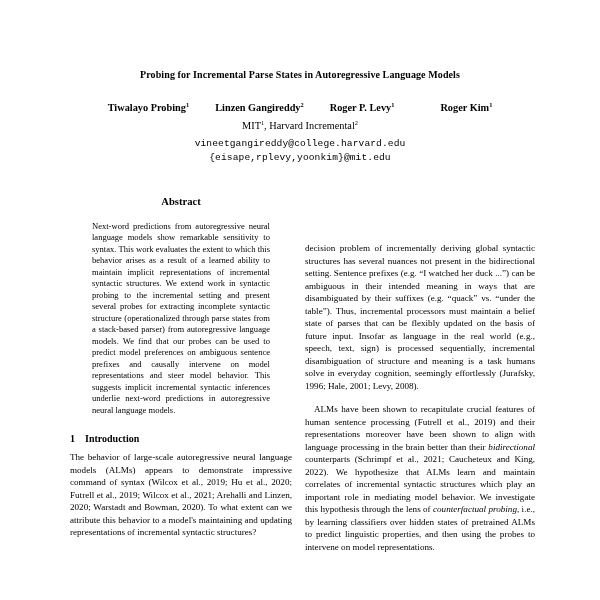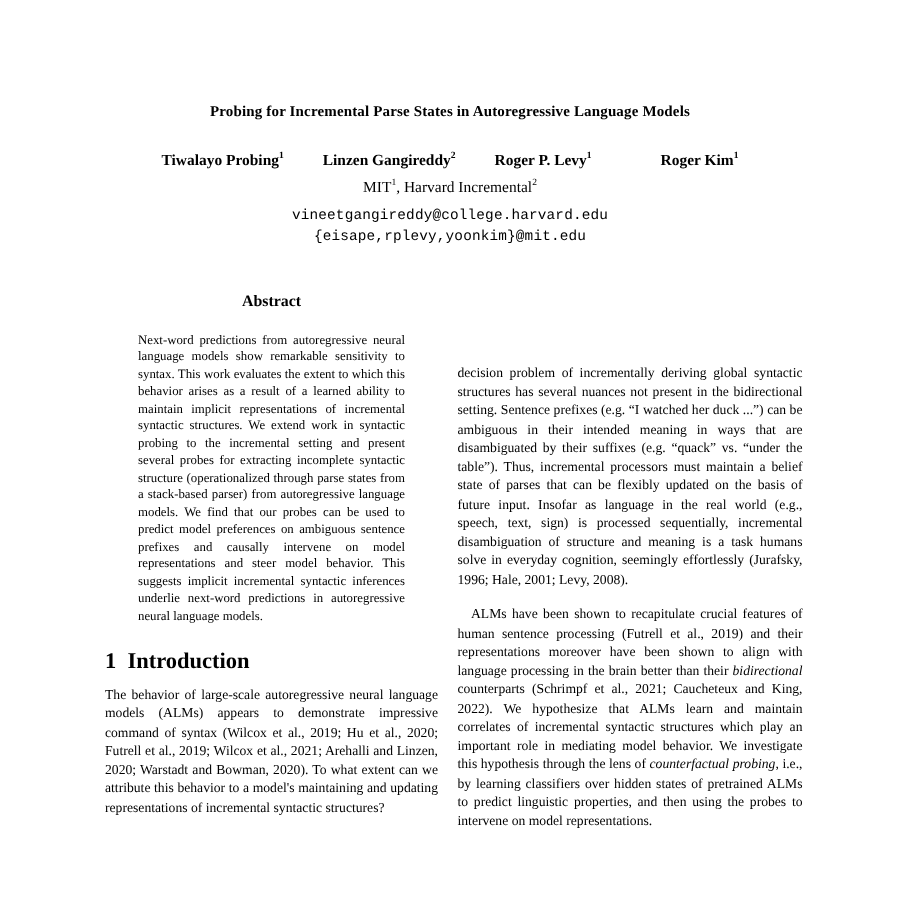--- a/index.html
+++ b/index.html
@@ -107,21 +107,21 @@
   .abstract-body {
     font-size: 8.55px;
     line-height: 1.345;
     text-align: justify;
     text-justify: inter-word;
     margin: 14px;
     hyphens: none;
   }
 
   .section-head {
-    font-size: 15px;
+    font-size: 10px;
     font-weight: bold;
     margin: 17px 0 7px 0;
     line-height: 1.1;
   }
   .section-head .num {
     display: inline-block;
     min-width: 15px;
   }
 
   .body-p {

